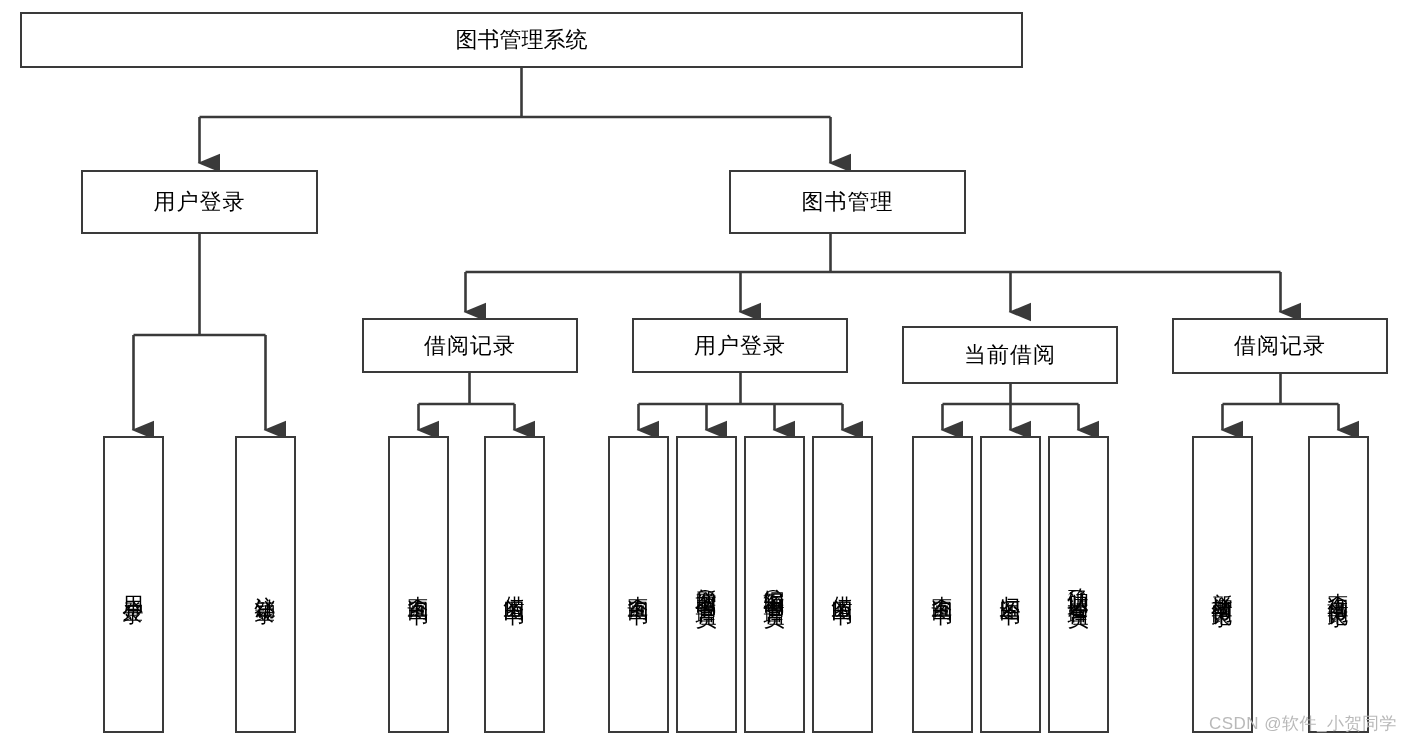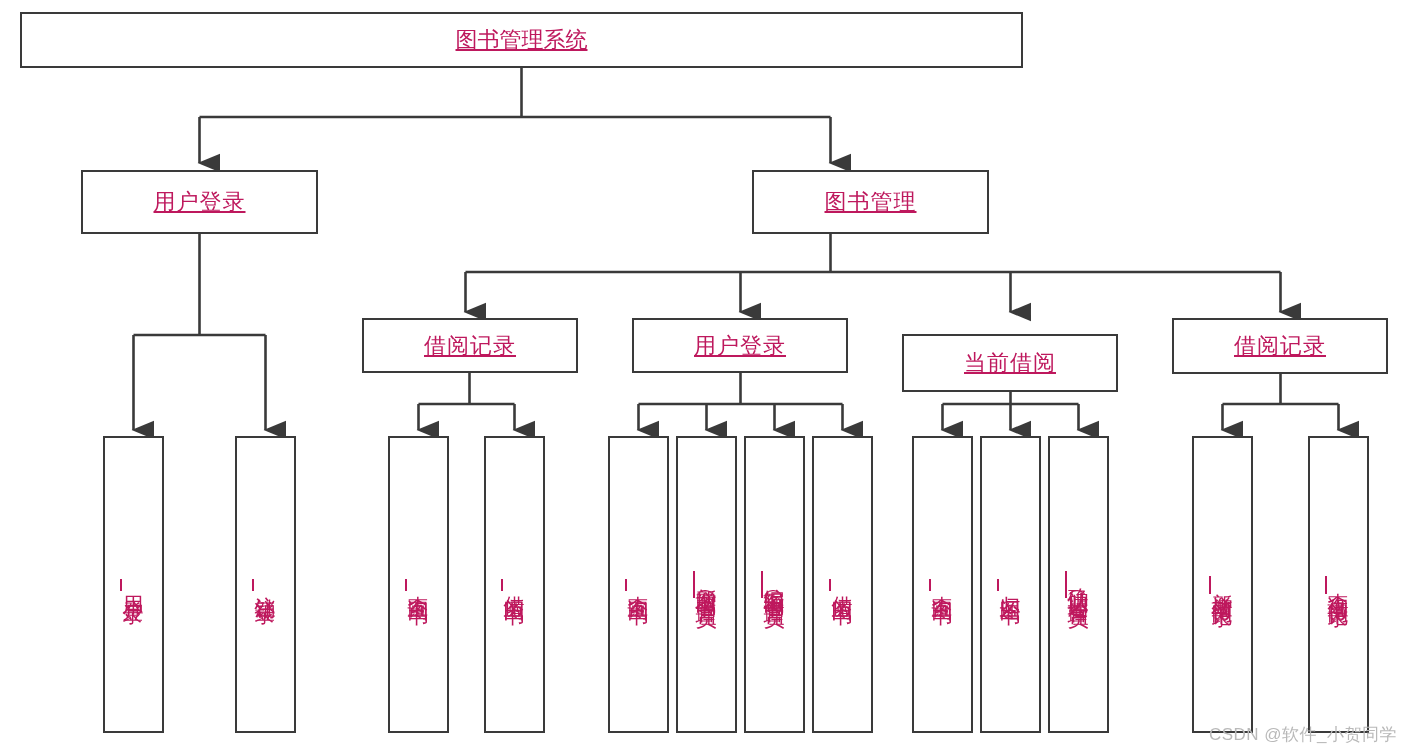--- a/index.html
+++ b/index.html
@@ -14,27 +14,26 @@
     height:747px;
     background:#ffffff;
     overflow:hidden;
   }
   
   .node{
     position:absolute;
     box-sizing:border-box;
     background:#ffffff;
     border:2px solid #3a3a3a;
-    color:#be185d;
+    color:#000000;
     display:flex;
     align-items:center;
     justify-content:center;
     text-align:left;
     line-height:1.25;
-    text-decoration:underline;
   }
   .node.h{
     font-size:22px;
     letter-spacing:1px;
   }
   .node.root{ font-size:22px; }
   .node.leaf{
     font-size:21px;
     padding:6px 2px;
     align-items:center;
@@ -52,21 +51,21 @@
   .edge-layer{
     position:absolute;
     left:0;top:0;
     width:1405px;height:747px;
     pointer-events:none;
   }
   
   #watermark{
     position:absolute;
     right:8px;
-    bottom:1px;
+    bottom:12px;
     font-size:17px;
     color:#b9b9b9;
     white-space:nowrap;
     letter-spacing:0.5px;
     text-align:right;
   }
 </style>
 </head>
 <body>
 
@@ -124,31 +123,31 @@
     </g>
   </svg>
 
   <div class="node root" style="left:20px;top:12px;width:1003px;height:56px;">
     <span>图书管理系统</span>
   </div>
 
   <div class="node h" style="left:81px;top:170px;width:237px;height:64px;">
     <span>用户登录</span>
   </div>
-  <div class="node h" style="left:752px;top:170px;width:237px;height:64px;">
+  <div class="node h" style="left:729px;top:170px;width:237px;height:64px;">
     <span>图书管理</span>
   </div>
 
   <div class="node h" style="left:362px;top:318px;width:216px;height:55px;">
     <span>借阅记录</span>
   </div>
   <div class="node h" style="left:632px;top:318px;width:216px;height:55px;">
     <span>用户登录</span>
   </div>
-  <div class="node h" style="left:902px;top:334px;width:216px;height:58px;">
+  <div class="node h" style="left:902px;top:326px;width:216px;height:58px;">
     <span>当前借阅</span>
   </div>
   <div class="node h" style="left:1172px;top:318px;width:216px;height:56px;">
     <span>借阅记录</span>
   </div>
 
   <div class="node leaf" style="left:103px;top:436px;width:61px;height:297px;">
     <span class="vtext">用户登录</span>
   </div>
   <div class="node leaf" style="left:235px;top:436px;width:61px;height:297px;">

